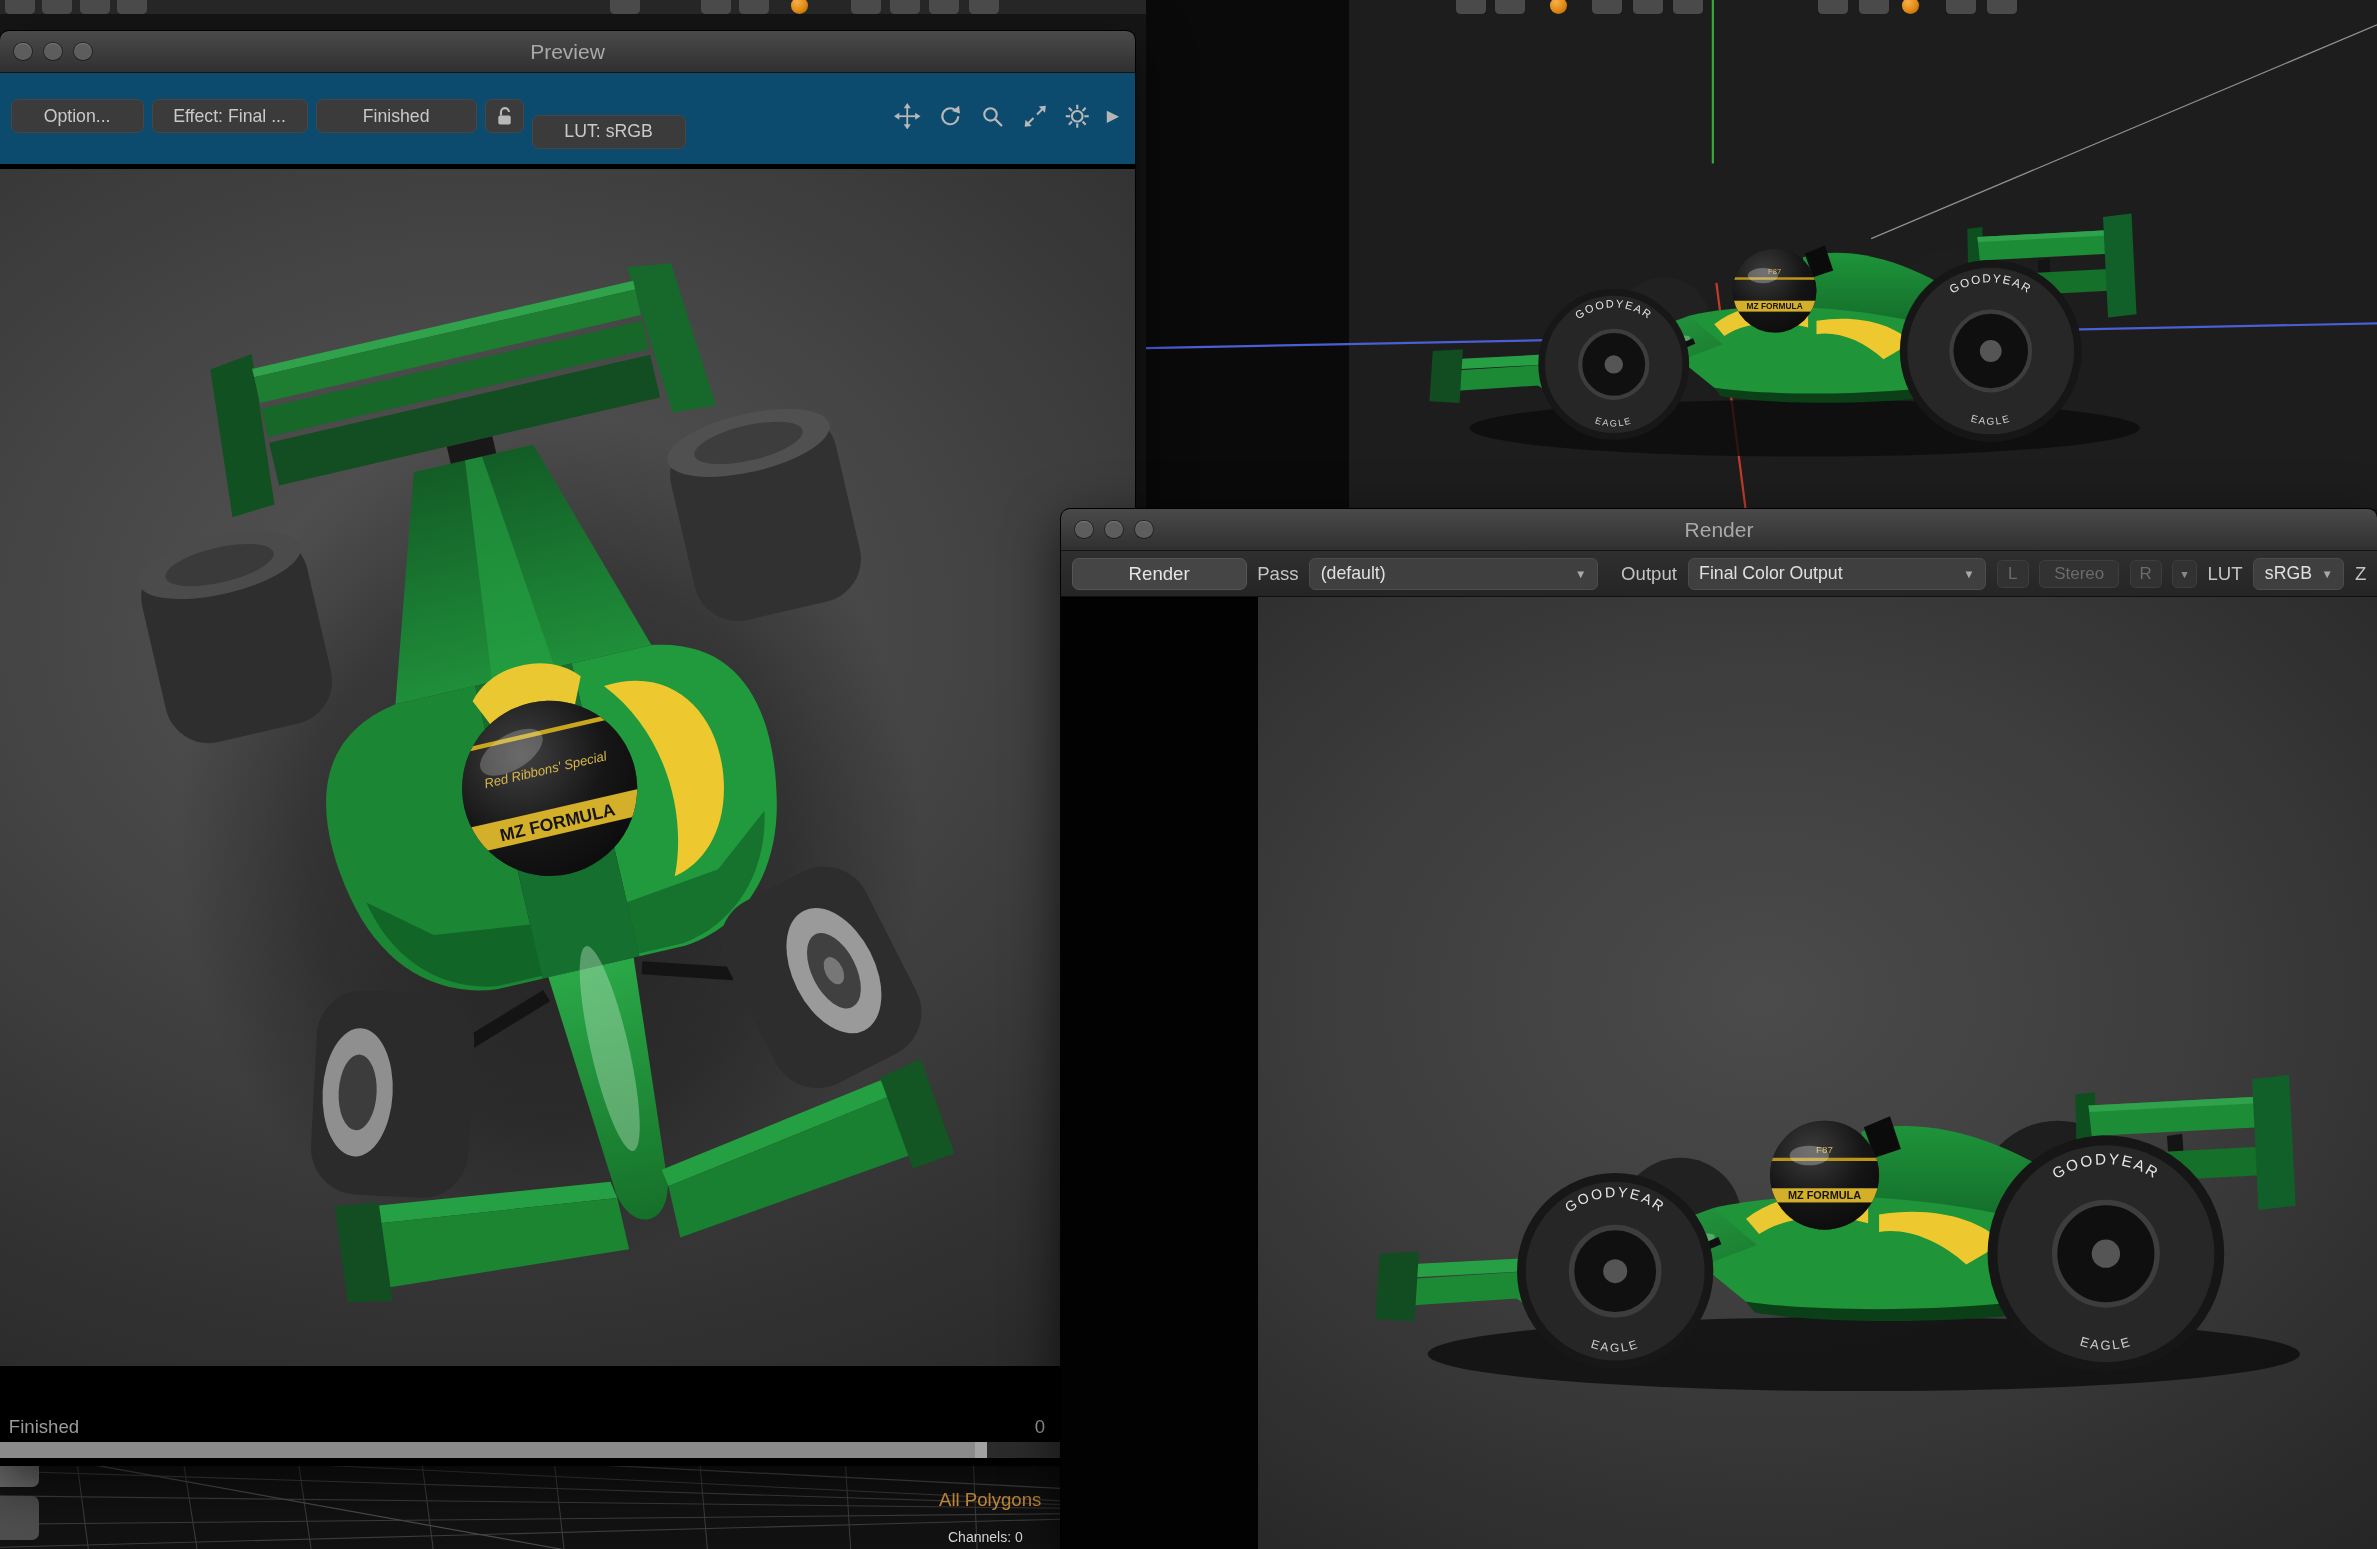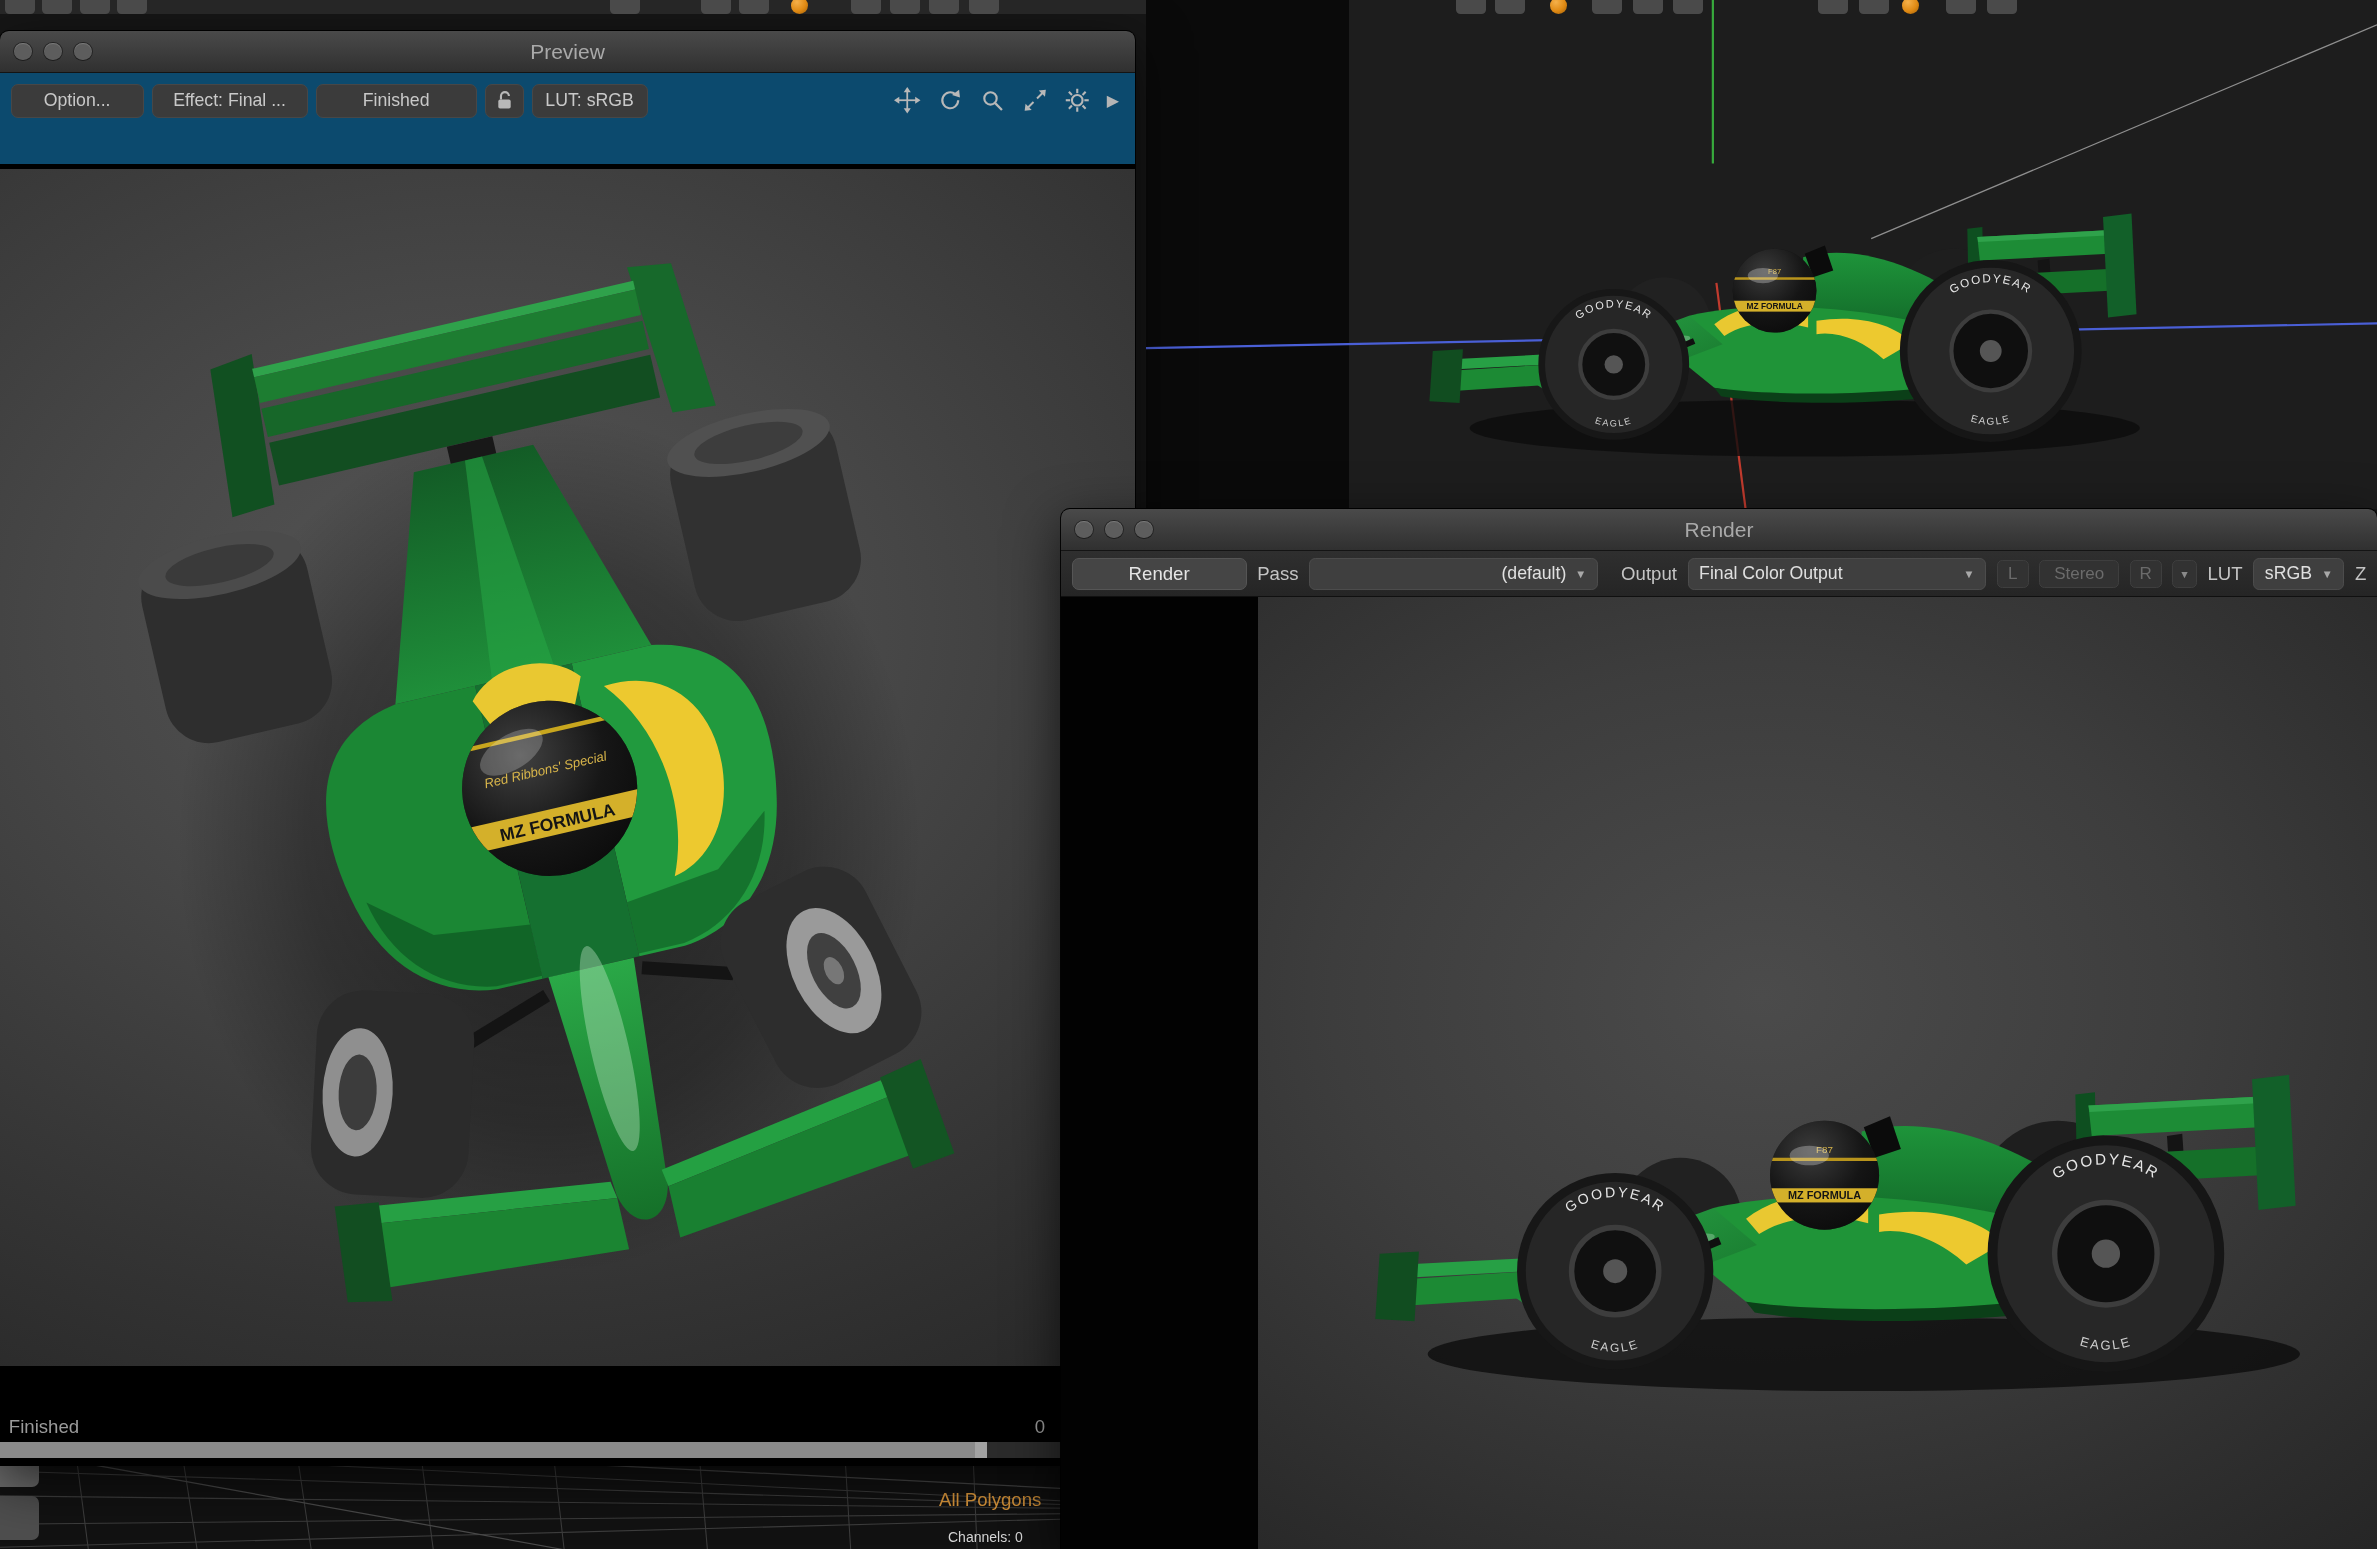--- a/index.html
+++ b/index.html
@@ -42,21 +42,21 @@
   .tlight { width:17.7px; height:17.7px; border-radius:50%; background:#5d5d5d; box-shadow:inset 0 0.9px 0.9px rgba(255,255,255,.18), 0 0 0 0.9px rgba(0,0,0,.45); }
   .wtitle { position:absolute; left:0; right:0; text-align:center; font-size:21px; color:#a9a9a9; pointer-events:none; }
 
   
   .preview-window { left:0; top:31px; width:1135px; height:1434px; z-index:10; border-radius:8.8px 8.8px 0 0; display:flex; flex-direction:column; }
   .pv-toolbar { flex:0 0 92px; background:#0c4a6e; padding:10.6px 10.6px 8.8px 10.6px; display:flex; flex-direction:column; gap:6.2px; border-bottom:0.9px solid #000; }
   .pv-row { display:flex; align-items:center; gap:8px; }
   .pill { height:34px; background:#3b3b3b; border:0.9px solid #474747; border-radius:7px;
           color:#c9c9c9; font-size:17.7px; display:flex; align-items:center; justify-content:center; padding:0 14px; white-space:nowrap; }
   .pill.w-option{width:133px;} .pill.w-effect{width:156px;} .pill.w-finished{width:161px;}
-  .pill.w-lut{width:116px;} .pill.w-cam{width:225px;} .pill.w-shade{width:168px;}
+  .pill.w-lut{width:154px;margin-top:31px;} .pill.w-cam{width:225px;} .pill.w-shade{width:168px;}
   .lockbtn { width:39px; height:34px; background:#3b3b3b; border:0.9px solid #474747; border-radius:7px; display:flex; align-items:center; justify-content:center; }
   .pv-icons { margin-left:auto; display:flex; align-items:center; gap:16px; padding-right:5.3px; }
   .pv-icons svg { display:block; }
   .playchar { color:#b5b5b5; font-size:16px; line-height:1; }
 
   .pv-content { flex:1 1 auto; position:relative; background:#000; }
   .pv-image { position:absolute; left:0; top:3.5px; right:0; bottom:46px;
     background:radial-gradient(ellipse 120% 90% at 42% 38%, #565656 0%, #474747 30%, #343434 62%, #1f1f1f 100%); overflow:hidden; }
   .pv-car { position:absolute; left:111px; top:62px; width:876px; height:1109px; }
 
@@ -70,21 +70,21 @@
   .render-window { left:1061px; top:509px; width:1316px; height:1040px; z-index:20; border-radius:8.8px 8.8px 0 0; display:flex; flex-direction:column; }
   .rw-toolbar { flex:0 0 46px; background:linear-gradient(#2f2f2f,#252525); border-bottom:0.9px solid #101010;
     display:flex; align-items:center; gap:10.6px; padding:0 10.6px; overflow:hidden; }
   .rw-btn { width:177px; height:32px; background:#454545; border:0.9px solid #555; border-radius:7px;
     color:#e6e6e6; font-size:18.6px; display:flex; align-items:center; justify-content:center; }
   .rw-label { color:#c4c4c4; font-size:18.6px; white-space:nowrap; }
   .select { height:32px; background:#3f3f3f; border:0.9px solid #4c4c4c; border-radius:6.2px;
     color:#e0e0e0; font-size:17.7px; display:flex; align-items:center; padding:0 10.6px; }
   .select .val { flex:1 1 auto; white-space:nowrap; overflow:hidden; }
   .select .arrow { color:#a9a9a9; font-size:11.5px; margin-left:8.8px; }
-  .sel-pass{width:292px;text-align:right;} .sel-output{width:302px;} .sel-lut{width:92px;}
+  .sel-pass{width:292px;} .sel-output{width:302px;} .sel-lut{width:92px;}
   .dim-btn { height:28px; background:#323232; border:0.9px solid #3e3e3e; border-radius:5.3px;
     color:#6b6b6b; font-size:17px; display:flex; align-items:center; justify-content:center; }
   .dim-l{width:32px;} .dim-st{width:81px;} .dim-r{width:32px;}
   .dim-arrow { width:25px; height:28px; background:#323232; border:0.9px solid #3e3e3e; border-radius:5.3px;
     color:#8a8a8a; font-size:10.6px; display:flex; align-items:center; justify-content:center; }
 
   .rw-content { flex:1 1 auto; position:relative; background:#000; overflow:hidden; }
   .rw-blackstrip { position:absolute; left:0; top:0; width:197px; bottom:0; background:#020202; }
   .rw-image { position:absolute; left:197px; top:0; right:0; bottom:0;
     background:radial-gradient(ellipse 110% 100% at 45% 42%, #4b4b4b 0%, #3d3d3d 35%, #2c2c2c 65%, #191919 100%); overflow:hidden; }

